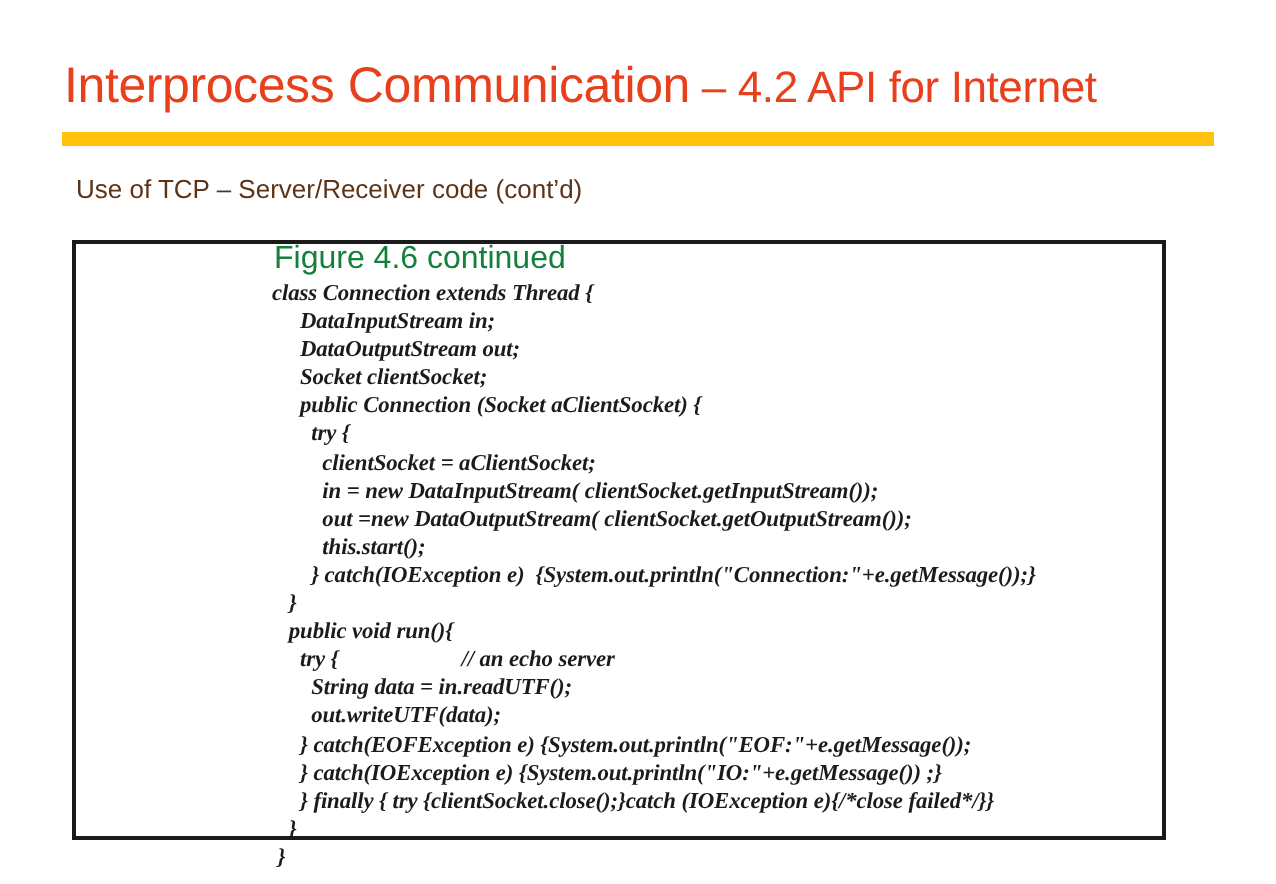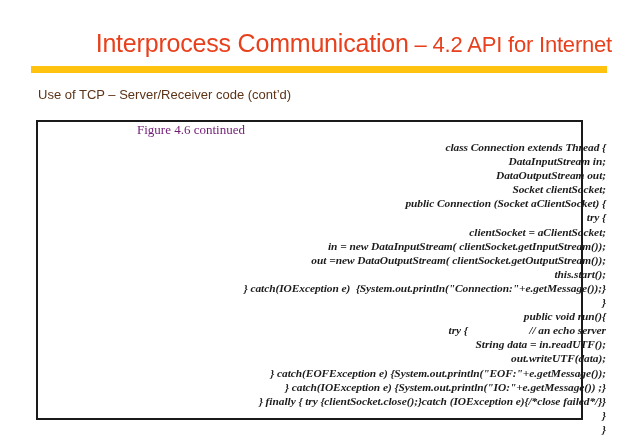--- a/index.html
+++ b/index.html
@@ -67,24 +67,24 @@
     height: 300px;
     border: 2px solid #1a1a1a;
     background: #ffffff;
     box-sizing: border-box;
   }
 
   .figure-caption {
     position: absolute;
     left: 137px;
     top: 121px;
-    font-family: Liberation Serif, serif;
-    font-size: 13px;
+    font-family: Liberation Sans, sans-serif;
+    font-size: 16px;
     line-height: 17px;
-    color: #701a75;
+    color: #15803d;
     white-space: nowrap;
   }
 
   
   .code-listing {
     position: absolute;
     left: 136px;
     top: 140px;
     width: 470px;
     font-family: "Liberation Serif", serif;
@@ -92,29 +92,28 @@
     font-weight: bold;
     font-size: 11.4px;
     line-height: 14.1px;
     color: #1b1b1b;
     white-space: pre;
     letter-spacing: -0.05px;
   }
   .code-line {
     white-space: pre;
     height: 14.1px;
-    text-align: right;
   }
 </style>
 </head>
 <body>
 
 <div class="slide">
 
-  <div class="title" style="color: rgb(232, 64, 28); text-align: right;">
+  <div class="title" style="color: rgb(232, 64, 28);">
     <span class="title-main">Interprocess Communication</span><span class="title-sub"> – </span><span class="title-sub">4.2 API for Internet</span>
   </div>
 
   <div class="title-rule" style="background: rgb(255, 194, 14);"></div>
 
   <div class="subtitle" style="color: rgb(92, 51, 23);">Use of TCP – Server/Receiver code (cont’d)</div>
 
   <div class="figure-box" style="border-color: rgb(26, 26, 26);"></div>
 
   <div class="figure-caption">Figure 4.6 continued</div>

